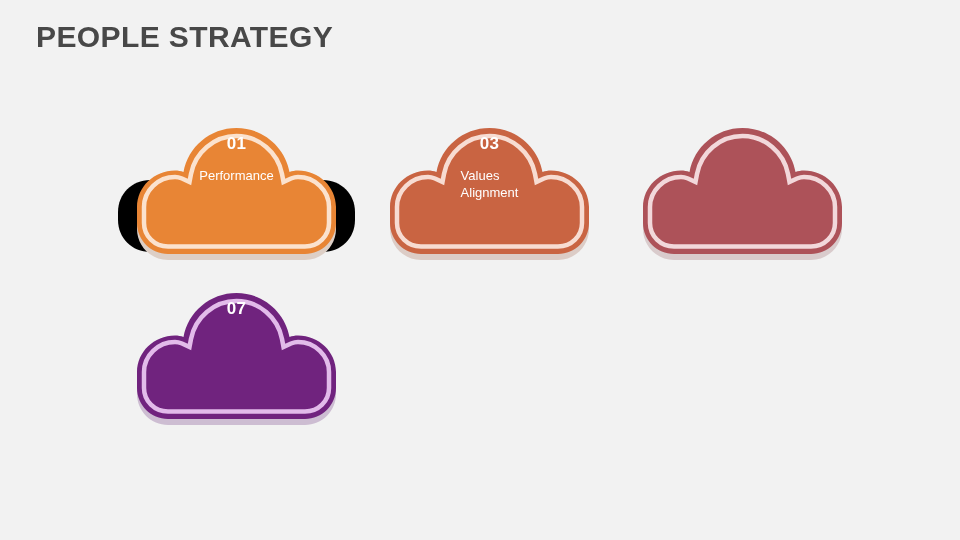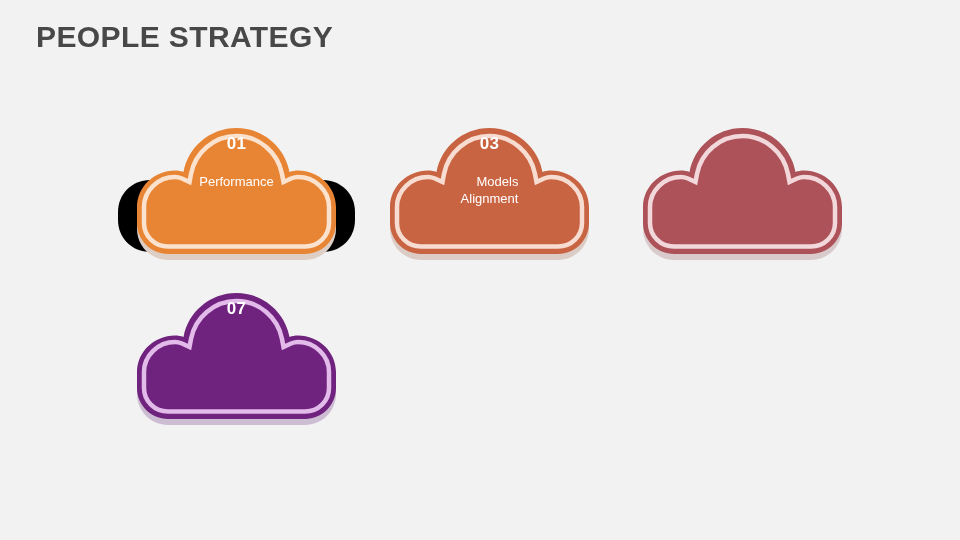--- a/index.html
+++ b/index.html
@@ -78,26 +78,26 @@
   .cloud-number {
     margin-top: 14px;
     font-size: 17px;
     font-weight: bold;
     color: #FFFFFF;
     line-height: 20px;
     letter-spacing: 0.3px;
   }
 
   .cloud-label {
-    margin-top: 19px;
+    margin-top: 13px;
     font-size: 13px;
     font-weight: normal;
     color: #FFFFFF;
     line-height: 17px;
-    text-align: right;
+    text-align: left;
     max-width: 190px;
     white-space: pre-line;
   }
 </style>
 </head>
 <body style="background: rgb(242, 242, 242);">
 
 <div class="slide">
 
   <div class="page-title" style="color: rgb(72, 72, 72);">PEOPLE STRATEGY</div>
@@ -135,21 +135,21 @@
           <clipPath id="clip02">
             <path d="M126.5 8 C153 8 175 27 179.5 52 C182 51 185 50.5 188 50.5 C209 50.5 226 67 226 87 L226 103 C226 120 212 134 195 134 L58 134 C41 134 27 120 27 103 L27 87 C27 67 44 50.5 65 50.5 C68 50.5 71 51 73.5 52 C78 27 100 8 126.5 8 Z"></path>
           </clipPath>
         </defs>
         <path class="cloud-drop" d="M126.5 14 C153 14 175 33 179.5 58 C182 57 185 56.5 188 56.5 C209 56.5 226 73 226 93 L226 109 C226 126 212 140 195 140 L58 140 C41 140 27 126 27 109 L27 93 C27 73 44 56.5 65 56.5 C68 56.5 71 57 73.5 58 C78 33 100 14 126.5 14 Z" fill="#DCCCC6"></path>
         <path class="cloud-fill" d="M126.5 8 C153 8 175 27 179.5 52 C182 51 185 50.5 188 50.5 C209 50.5 226 67 226 87 L226 103 C226 120 212 134 195 134 L58 134 C41 134 27 120 27 103 L27 87 C27 67 44 50.5 65 50.5 C68 50.5 71 51 73.5 52 C78 27 100 8 126.5 8 Z" fill="#C96442"></path>
         <path class="cloud-ring" d="M126.5 16 C149 16 168 32.5 172 54 L173.5 62 L181 58.5 C183.5 57.5 185.5 57 188 57 C205 57 219 70.5 219 87 L219 103 C219 116 208.5 126.5 195 126.5 L58 126.5 C44.5 126.5 34 116 34 103 L34 87 C34 70.5 48 57 65 57 C67.5 57 69.5 57.5 72 58.5 L79.5 62 L81 54 C85 32.5 104 16 126.5 16 Z" fill="none" stroke-width="4.5" clip-path="url(#clip02)" stroke="#F7DCD2"></path>
       </svg>
       <div class="cloud-text">
         <div class="cloud-number">03</div>
-        <div class="cloud-label">Models
+        <div class="cloud-label">Values
 Alignment</div>
       </div>
     </div>
 
     <div class="cloud-cell">
       <svg class="cloud-svg" viewBox="0 0 253 145">
         <defs>
           <clipPath id="clip03">
             <path d="M126.5 8 C153 8 175 27 179.5 52 C182 51 185 50.5 188 50.5 C209 50.5 226 67 226 87 L226 103 C226 120 212 134 195 134 L58 134 C41 134 27 120 27 103 L27 87 C27 67 44 50.5 65 50.5 C68 50.5 71 51 73.5 52 C78 27 100 8 126.5 8 Z"></path>
           </clipPath>

